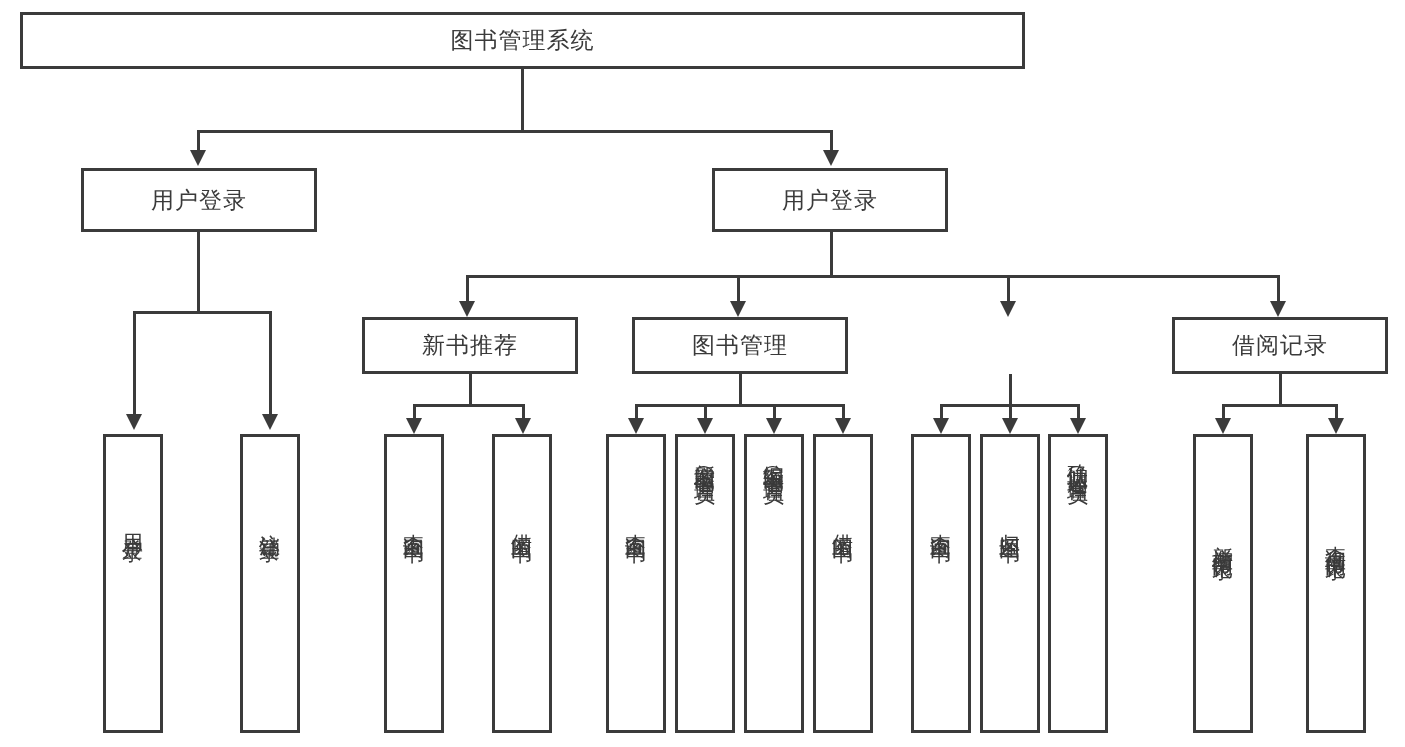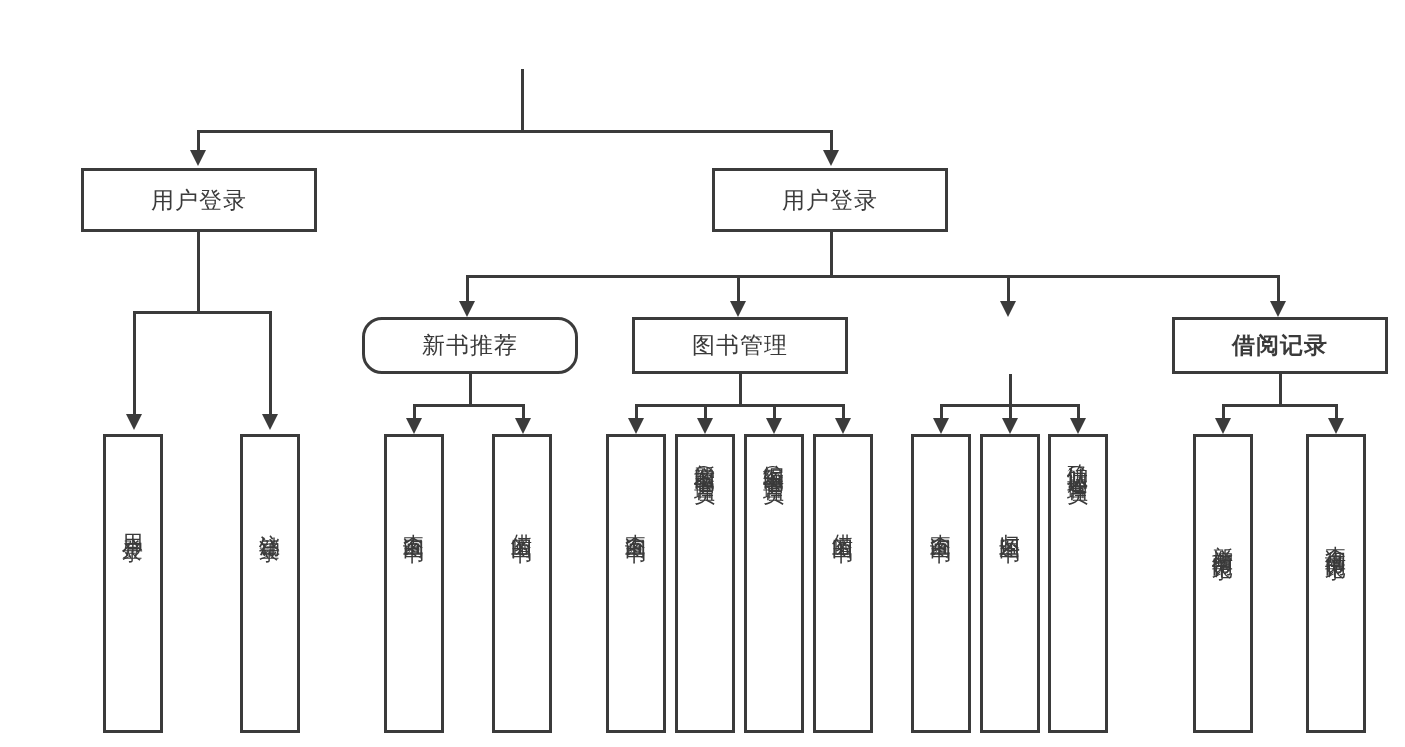--- a/index.html
+++ b/index.html
@@ -72,20 +72,23 @@
     font-size: 18px;
     letter-spacing: 0.5px;
     white-space: nowrap;
   }
 </style>
 </head>
 <body>
 
 <div id="canvas">
 
+  <div class="node h" style="left:20px; top:12px; width:1005px; height:57px;">
+    <span>图书管理系统</span>
+  </div>
 
   <div class="conn vline" style="left:521px; top:69px; height:63px;"></div>
 
   <div class="conn hline" style="left:197px; top:130px; width:636px;"></div>
 
   <div class="conn vline" style="left:197px; top:130px; height:22px;"></div>
   <div class="arrow" style="left:190px; top:150px;"></div>
 
   <div class="conn vline" style="left:830px; top:130px; height:22px;"></div>
   <div class="arrow" style="left:823px; top:150px;"></div>
@@ -108,27 +111,27 @@
   <div class="conn hline" style="left:466px; top:275px; width:814px;"></div>
   <div class="conn vline" style="left:466px; top:275px; height:28px;"></div>
   <div class="arrow" style="left:459px; top:301px;"></div>
   <div class="conn vline" style="left:737px; top:275px; height:28px;"></div>
   <div class="arrow" style="left:730px; top:301px;"></div>
   <div class="conn vline" style="left:1007px; top:275px; height:28px;"></div>
   <div class="arrow" style="left:1000px; top:301px;"></div>
   <div class="conn vline" style="left:1277px; top:275px; height:28px;"></div>
   <div class="arrow" style="left:1270px; top:301px;"></div>
 
-  <div class="node h" style="left:362px; top:317px; width:216px; height:57px;border-radius:20px;">
+  <div class="node h" style="left:362px; top:317px; width:216px; height:57px;">
     <span>新书推荐</span>
   </div>
   <div class="node h" style="left:632px; top:317px; width:216px; height:57px;">
     <span>图书管理</span>
   </div>
-  <div class="node h" style="left:1172px; top:317px; width:216px; height:57px;font-weight:bold;">
+  <div class="node h" style="left:1172px; top:317px; width:216px; height:57px;">
     <span>借阅记录</span>
   </div>
 
   <div class="conn vline" style="left:469px; top:374px; height:32px;"></div>
   <div class="conn hline" style="left:413px; top:404px; width:112px;"></div>
   <div class="conn vline" style="left:413px; top:404px; height:16px;"></div>
   <div class="arrow" style="left:406px; top:418px;"></div>
   <div class="conn vline" style="left:522px; top:404px; height:16px;"></div>
   <div class="arrow" style="left:515px; top:418px;"></div>
 

